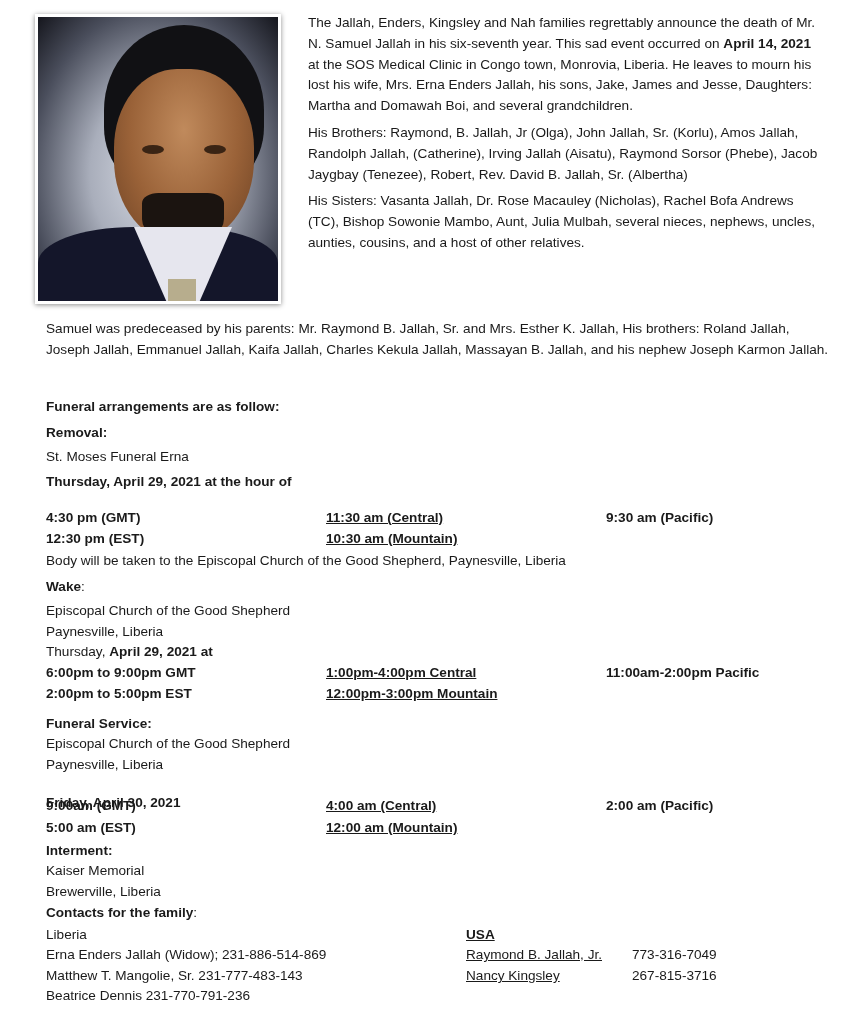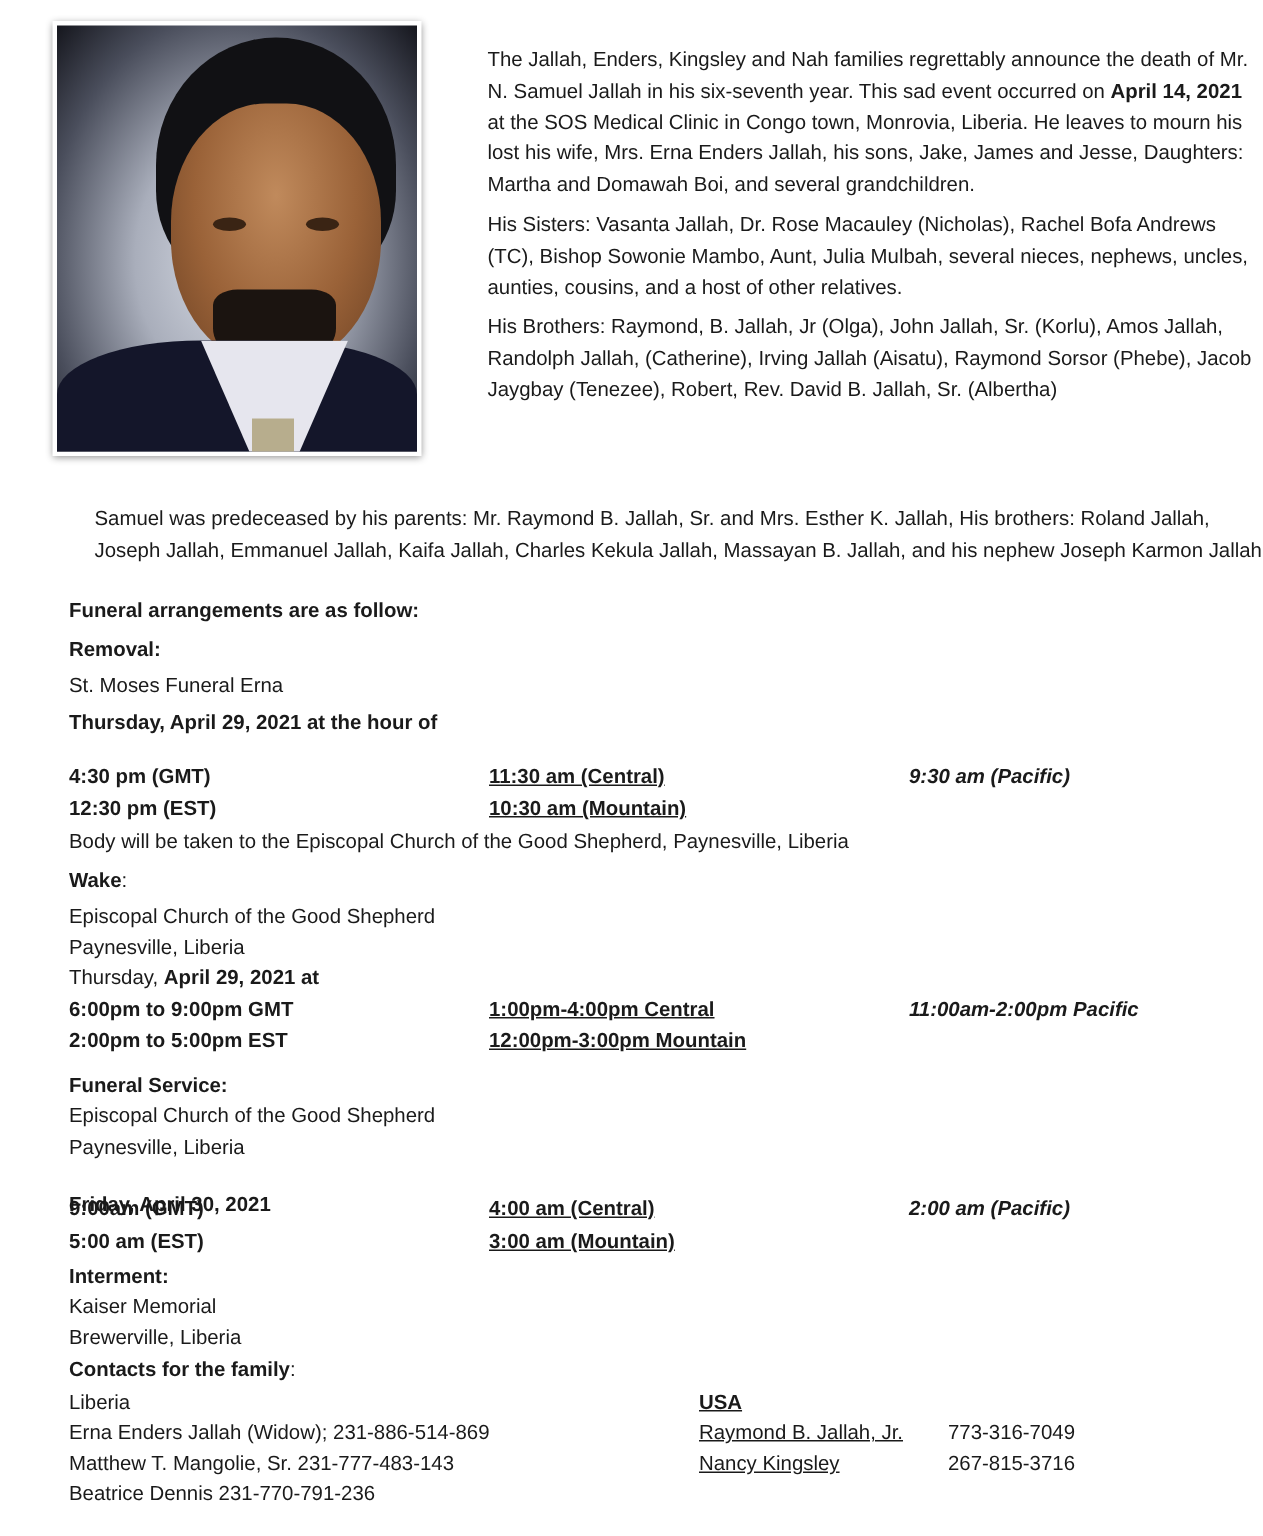--- a/index.html
+++ b/index.html
@@ -22,49 +22,49 @@
     .photo .face { position: absolute; left: 76px; top: 52px; width: 140px; height: 175px; border-radius: 45% 45% 48% 48%;
       background: radial-gradient(ellipse at 50% 35%, #c08a5c 0%, #9a6238 55%, #6d4224 100%); }
     .photo .eye { position: absolute; top: 128px; width: 22px; height: 9px; border-radius: 50%; background: #3a2414; }
     .photo .eye.l { left: 104px; } .photo .eye.r { left: 166px; }
     .photo .beard { position: absolute; left: 104px; top: 176px; width: 82px; height: 52px; border-radius: 20% 20% 50% 50%; background: #1b1410; }
     .photo .suit { position: absolute; left: 0; top: 210px; width: 100%; height: 90px; background: #14162a; border-radius: 40% 40% 0 0; }
     .photo .shirt { position: absolute; left: 96px; top: 210px; width: 98px; height: 90px; background: #e6e6ee; clip-path: polygon(0 0, 100% 0, 60% 100%, 40% 100%); }
     .photo .tie { position: absolute; left: 130px; top: 262px; width: 28px; height: 40px; background: #b7ad8d; }
 
     .abs { position: absolute; }
-    .para { line-height: 20.8px; margin: 17px; }
+    .para { line-height: 20.8px; margin: 0; }
     .intro { left: 308px; top: 13px; width: 510px; }
     .intro p { margin: 0 0 6px 0; }
     .pred { left: 46px; top: 319px; width: 785px; }
     b, .b { font-weight: bold; }
     .line { position: absolute; white-space: nowrap; line-height: 20px; }
-    .c1 { left: 46px; } .c2 { left: 326px; text-decoration: underline; } .c3 { left: 606px; font-style: italic; }
+    .c1 { left: 46px; } .c2 { left: 326px; text-decoration: underline; } .c3 { left: 606px; }
     .u1 { left: 466px; text-decoration: underline; } .u2 { left: 632px; }
   </style>
 </head>
 <body>
 
 <div class="photo-frame">
   <div class="photo" title="Portrait of Mr. N. Samuel Jallah">
     <div class="hair"></div>
       <div class="face"></div>
     <div class="eye l"></div>
       <div class="eye r"></div>
     <div class="beard"></div>
       <div class="suit"></div>
       <div class="shirt"></div>
       <div class="tie"></div>
   </div>
 </div>
 
 <div class="abs intro para">
   <p><span>The Jallah, Enders, Kingsley and Nah families regrettably announce the death of Mr. N. Samuel Jallah in his six-seventh year. This sad event occurred on </span><b>April 14, 2021</b><span> at the SOS Medical Clinic in Congo town, Monrovia, Liberia.  He leaves to mourn his lost his wife, Mrs. Erna Enders Jallah, his sons, Jake, James and Jesse, Daughters: Martha and Domawah Boi, and several grandchildren.</span></p>
+  <p>His Brothers: Raymond, B. Jallah, Jr (Olga), John Jallah, Sr. (Korlu), Amos Jallah, Randolph Jallah, (Catherine), Irving Jallah (Aisatu), Raymond Sorsor (Phebe), Jacob Jaygbay (Tenezee), Robert, Rev. David B. Jallah, Sr. (Albertha)</p>
   <p>His Sisters: Vasanta Jallah, Dr. Rose Macauley (Nicholas), Rachel Bofa Andrews (TC), Bishop Sowonie Mambo, Aunt, Julia Mulbah, several nieces, nephews, uncles, aunties, cousins, and a host of other relatives.</p>
-  <p>His Brothers: Raymond, B. Jallah, Jr (Olga), John Jallah, Sr. (Korlu), Amos Jallah, Randolph Jallah, (Catherine), Irving Jallah (Aisatu), Raymond Sorsor (Phebe), Jacob Jaygbay (Tenezee), Robert, Rev. David B. Jallah, Sr. (Albertha)</p>
 </div>
 
 <div class="abs pred para">Samuel was predeceased by his parents: Mr. Raymond B. Jallah, Sr. and Mrs. Esther K. Jallah, His brothers: Roland Jallah, Joseph Jallah, Emmanuel Jallah, Kaifa Jallah, Charles Kekula Jallah, Massayan B. Jallah, and his nephew Joseph Karmon Jallah.</div>
 
 <div class="line c1 b" style="top:397px">Funeral arrangements are as follow:</div>
 
 <div class="line c1 b" style="top:423px">Removal:</div>
 <div class="line c1" style="top:447px">St. Moses Funeral Erna</div>
 <div class="line c1 b" style="top:472px">Thursday, April 29, 2021 at the hour of</div>
 
@@ -86,21 +86,21 @@
 <div class="line c2 b" style="top:684px">12:00pm-3:00pm Mountain</div>
 
 <div class="line c1 b" style="top:714px">Funeral Service:</div>
 <div class="line c1" style="top:734px">Episcopal Church of the Good Shepherd</div>
 <div class="line c1" style="top:755px">Paynesville, Liberia</div>
 <div class="line c1 b" style="top:793px">Friday, April 30, 2021</div>
 <div class="line c1 b" style="top:796px">9:00am (GMT)</div>
 <div class="line c2 b" style="top:796px">4:00 am (Central)</div>
 <div class="line c3 b" style="top:796px">2:00 am (Pacific)</div>
 <div class="line c1 b" style="top:818px">5:00 am (EST)</div>
-<div class="line c2 b" style="top:818px">3:00 am (Mountain)</div>
+<div class="line c2 b" style="top:818px">12:00 am (Mountain)</div>
 
 <div class="line c1 b" style="top:841px">Interment:</div>
 <div class="line c1" style="top:861px">Kaiser Memorial</div>
 <div class="line c1" style="top:882px">Brewerville, Liberia</div>
 
 <div class="line c1" style="top:903px"><b>Contacts for the family</b><span>:</span></div>
 <div class="line c1" style="top:925px">Liberia</div>
 <div class="line c1" style="top:945px">Erna Enders Jallah (Widow); 231-886-514-869</div>
 <div class="line c1" style="top:966px">Matthew T. Mangolie, Sr. 231-777-483-143</div>
 <div class="line c1" style="top:986px">Beatrice Dennis 231-770-791-236</div>

